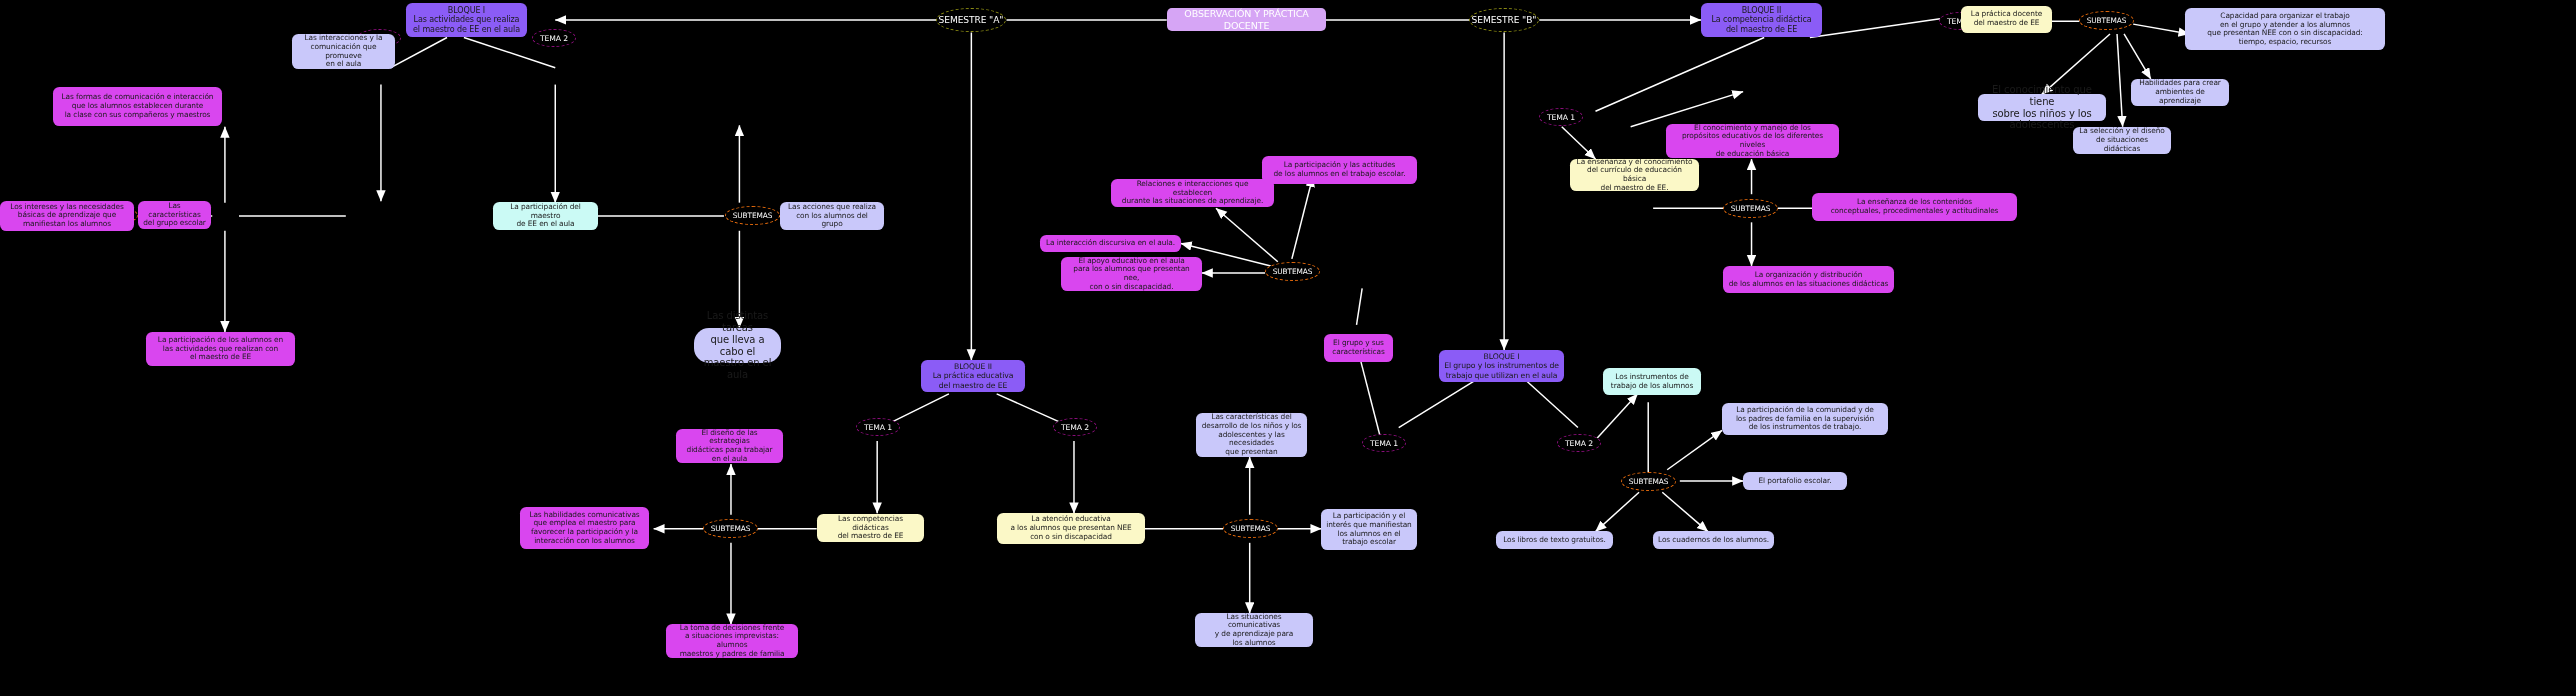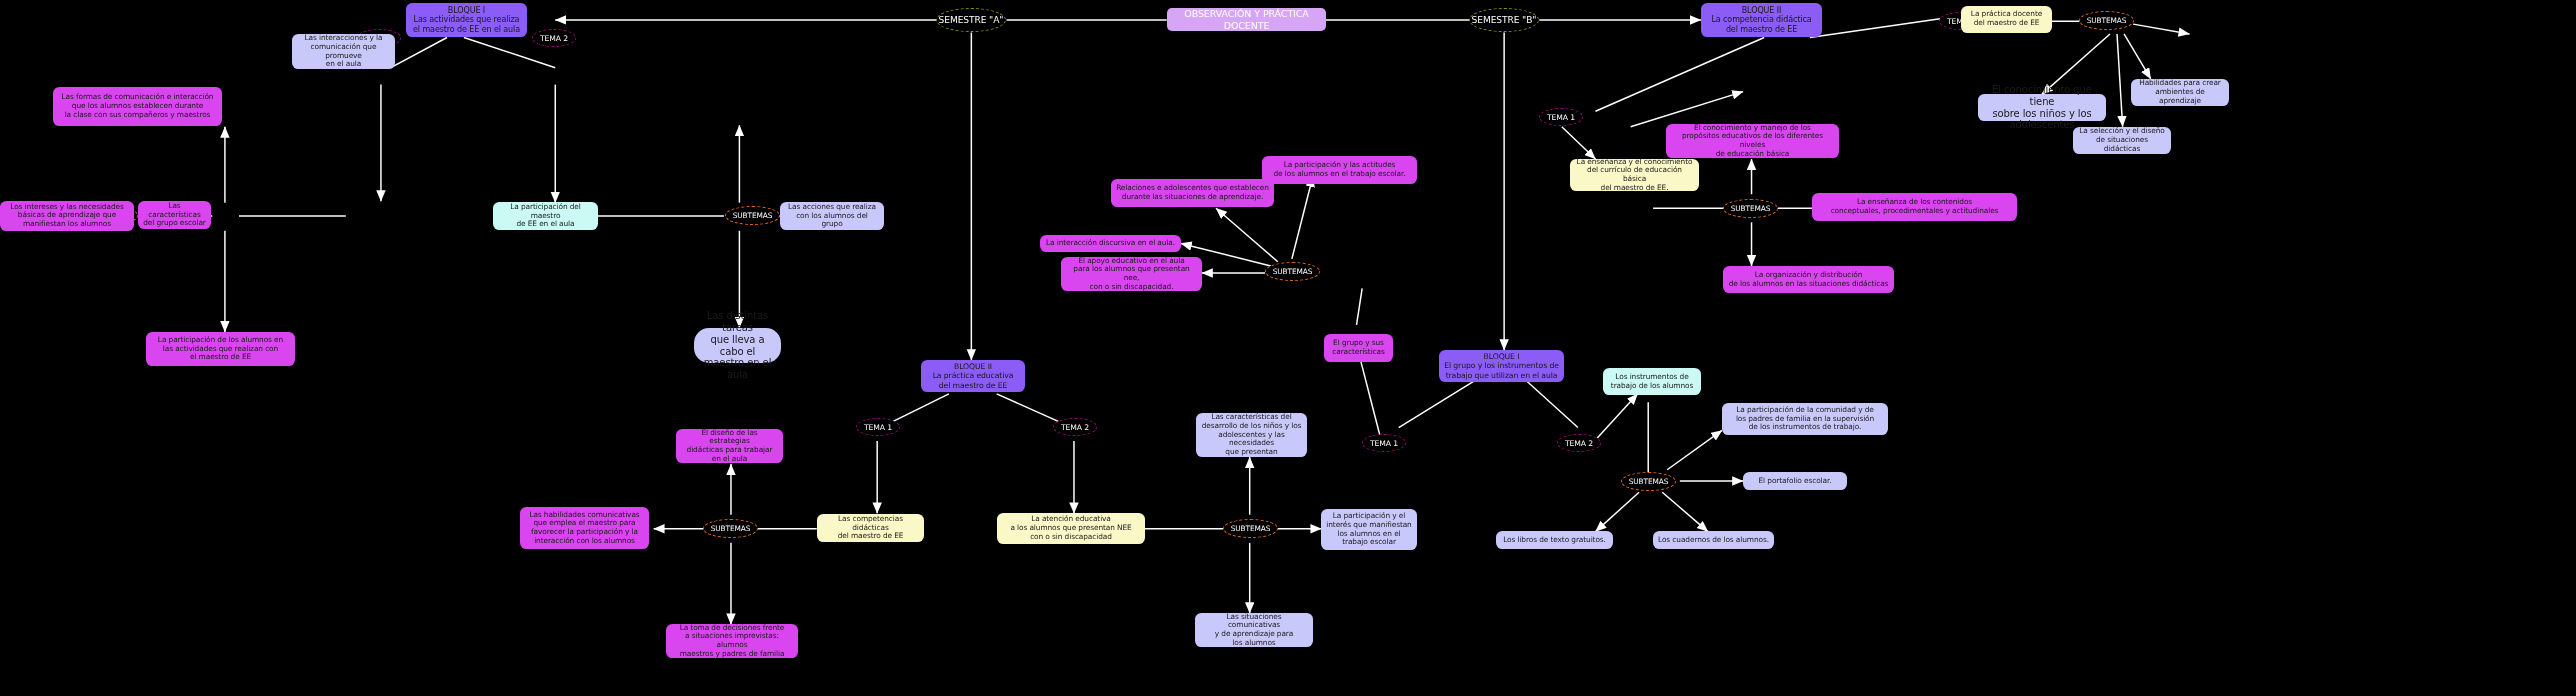--- a/index.html
+++ b/index.html
@@ -206,21 +206,21 @@
   <div class="node n-blue" style="left:1321px;top:509px;width:96px;height:41px;font-size:7.4px;">La participación y el
 interés que manifiestan
 los alumnos en el
 trabajo escolar</div>
   <div class="node n-blue" style="left:1195px;top:613px;width:118px;height:34px;font-size:7.4px;">Las situaciones comunicativas
 y de aprendizaje para
 los alumnos</div>
 
   <div class="label lab-sub" style="left:1265px;top:262px;width:55px;height:19px;font-size:7.4px;">SUBTEMAS</div>
 
-  <div class="node n-green" style="left:1111px;top:179px;width:163px;height:28px;font-size:7.4px;">Relaciones e adolescentes que establecen
+  <div class="node n-green" style="left:1111px;top:179px;width:163px;height:28px;font-size:7.4px;">Relaciones e interacciones que establecen
 durante las situaciones de aprendizaje.</div>
   <div class="node n-green" style="left:1262px;top:156px;width:155px;height:28px;font-size:7.4px;">La participación y las actitudes
 de los alumnos en el trabajo escolar.</div>
   <div class="node n-green" style="left:1040px;top:235px;width:141px;height:17px;font-size:7.4px;">La interacción discursiva en el aula.</div>
   <div class="node n-green" style="left:1061px;top:257px;width:141px;height:34px;font-size:7.4px;">El apoyo educativo en el aula
 para los alumnos que presentan nee,
 con o sin discapacidad.</div>
 
   <div class="node n-pink" style="left:1701px;top:2.8px;width:121px;height:34px;font-size:8px;">BLOQUE II
 La competencia didáctica
@@ -241,20 +241,24 @@
   <div class="node n-green" style="left:1812px;top:193px;width:205px;height:28px;font-size:7.4px;">La enseñanza de los contenidos
 conceptuales, procedimentales y actitudinales</div>
   <div class="node n-green" style="left:1723px;top:266px;width:171px;height:27px;font-size:7.4px;">La organización y distribución
 de los alumnos en las situaciones didácticas</div>
 
   <div class="node n-yellow" style="left:1961px;top:5.6px;width:91px;height:27px;font-size:7.4px;">La práctica docente
 del maestro de EE</div>
 
   <div class="label lab-sub" style="left:2079px;top:11.2px;width:55px;height:19px;font-size:7.4px;">SUBTEMAS</div>
 
+  <div class="node n-blue" style="left:2185px;top:8.4px;width:200px;height:42px;font-size:7.4px;">Capacidad para organizar el trabajo
+en el grupo y atender a los alumnos
+que presentan NEE con o sin discapacidad:
+tiempo, espacio, recursos</div>
   <div class="node n-blue" style="left:1978px;top:94px;width:128px;height:27px;font-size:10px;">El conocimiento que tiene
 sobre los niños y los adolescentes</div>
   <div class="node n-blue" style="left:2131px;top:79px;width:98px;height:27px;font-size:7.4px;">Habilidades para crear
 ambientes de aprendizaje</div>
   <div class="node n-blue" style="left:2073px;top:127px;width:98px;height:27px;font-size:7.4px;">La selección y el diseño
 de situaciones didácticas</div>
 
   <div class="node n-pink" style="left:1439px;top:350px;width:125px;height:32px;font-size:7.7px;">BLOQUE I
 El grupo y los instrumentos de
 trabajo que utilizan en el aula</div>

